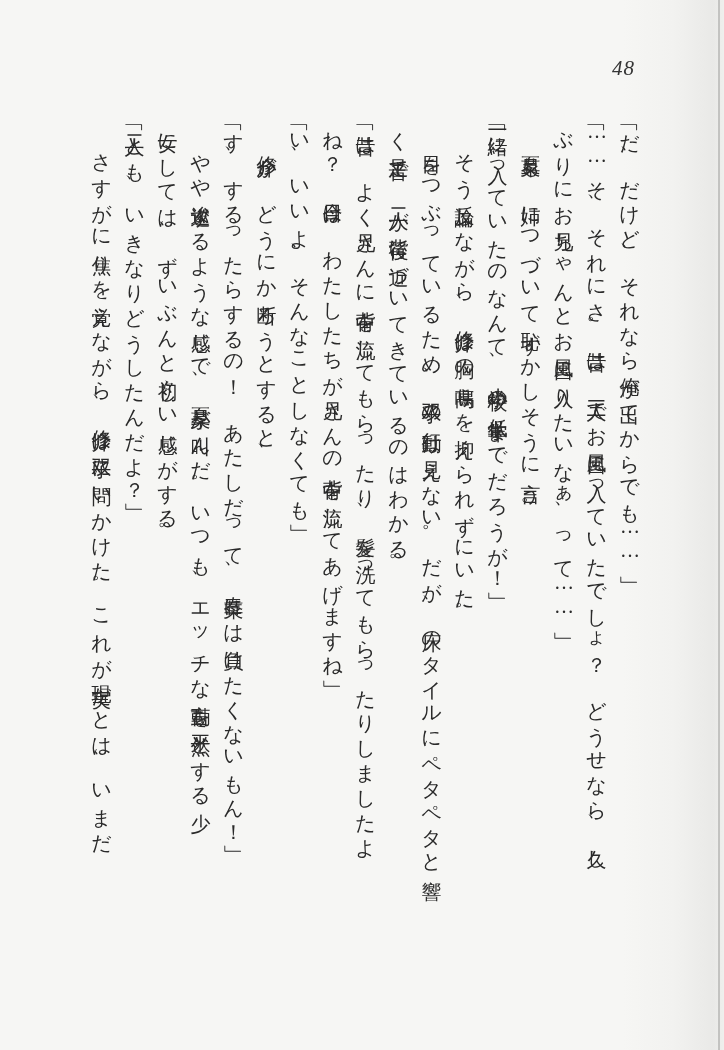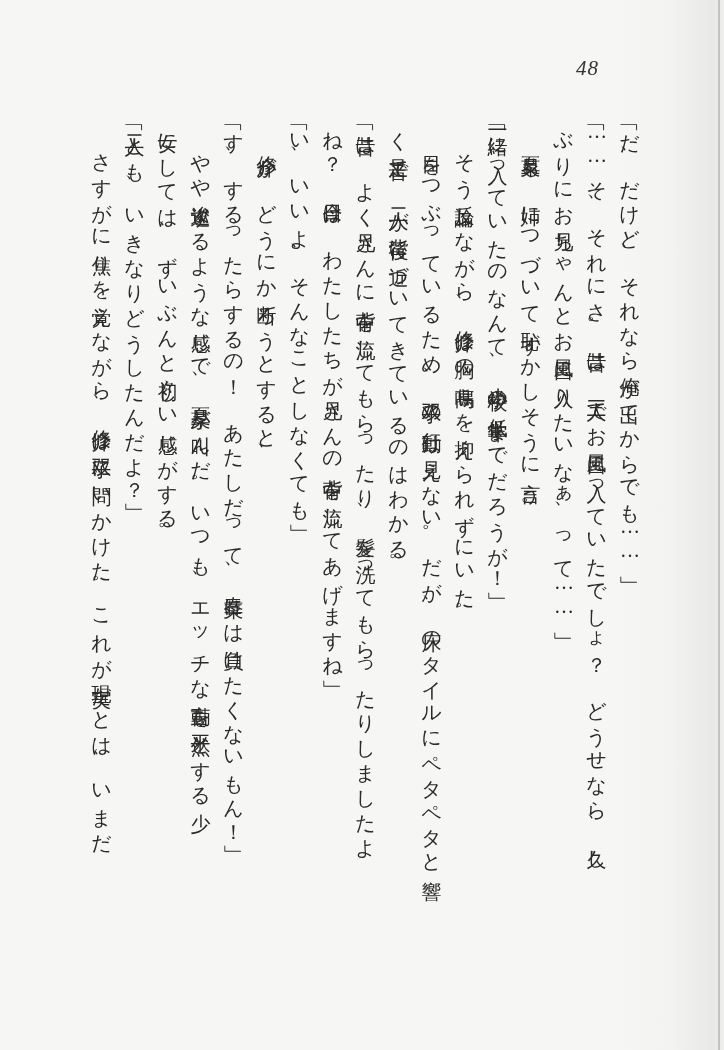--- a/index.html
+++ b/index.html
@@ -22,21 +22,21 @@
     position: absolute;
     top: 0;
     bottom: 0;
     right: 4px;
     width: 2px;
     background: #c3c3c1;
   }
   .page-number {
     position: absolute;
     top: 56px;
-    left: 576px;
+    left: 612px;
     font-style: italic;
     font-size: 21px;
     letter-spacing: 1px;
     color: #353535;
   }
   .text-block {
     position: absolute;
     top: 118px;
     right: 78px;
     width: 561px;

